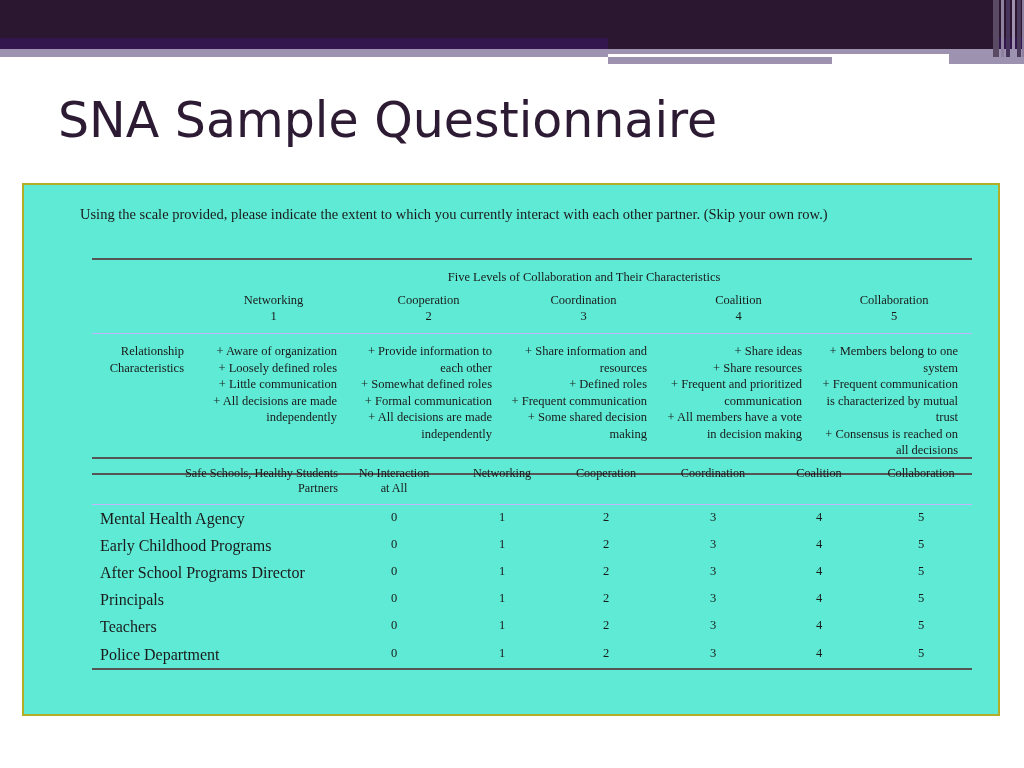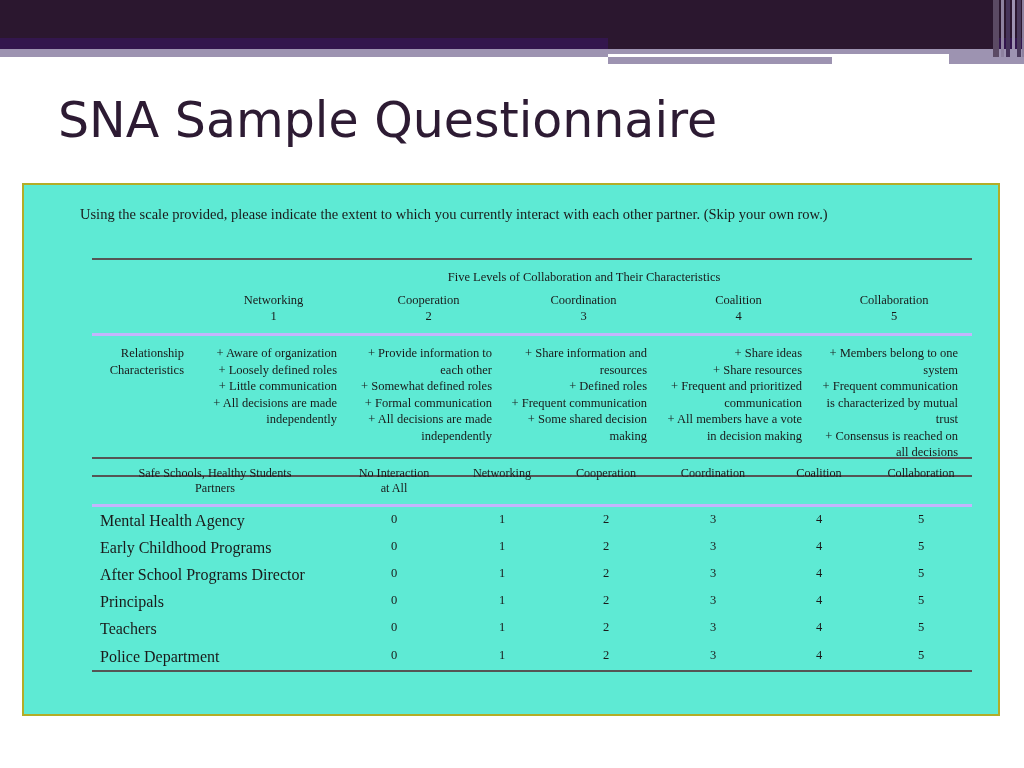--- a/index.html
+++ b/index.html
@@ -136,21 +136,21 @@
     width: 880px;
     table-layout: fixed;
   }
   table.flat td, table.flat th {
     padding: 0;
     font-weight: normal;
     vertical-align: top;
   }
 
   .rule-thick { border-top: 2px solid #555; }
-  .rule-thin  { border-top: 3px solid #c4b5fd; }
+  .rule-thin  { border-top: 1px solid #c4b5fd; }
 
   .spantitle {
     text-align: center;
     font-size: 12.5px;
     color: #1a1a1a;
     padding: 10px 0 8px 0 !important;
   }
   .lvl-name {
     text-align: center;
     font-size: 12.5px;
@@ -181,21 +181,21 @@
   
   #partners-table-wrap { top: 272px; }
 
   .p-head {
     text-align: center;
     font-size: 12.2px;
     color: #1a1a1a;
     line-height: 15px;
     padding: 7px 0 8px 0 !important;
   }
-  .p-head.first { text-align: center; }
+  .p-head.first { text-align: right; }
   .p-name {
     text-align: left;
     font-size: 16px;
     color: #1a1a1a;
     padding: 4.6px 0 4.6px 8px !important;
     white-space: nowrap;
   }
   .p-val {
     text-align: center;
     font-size: 12.5px;

